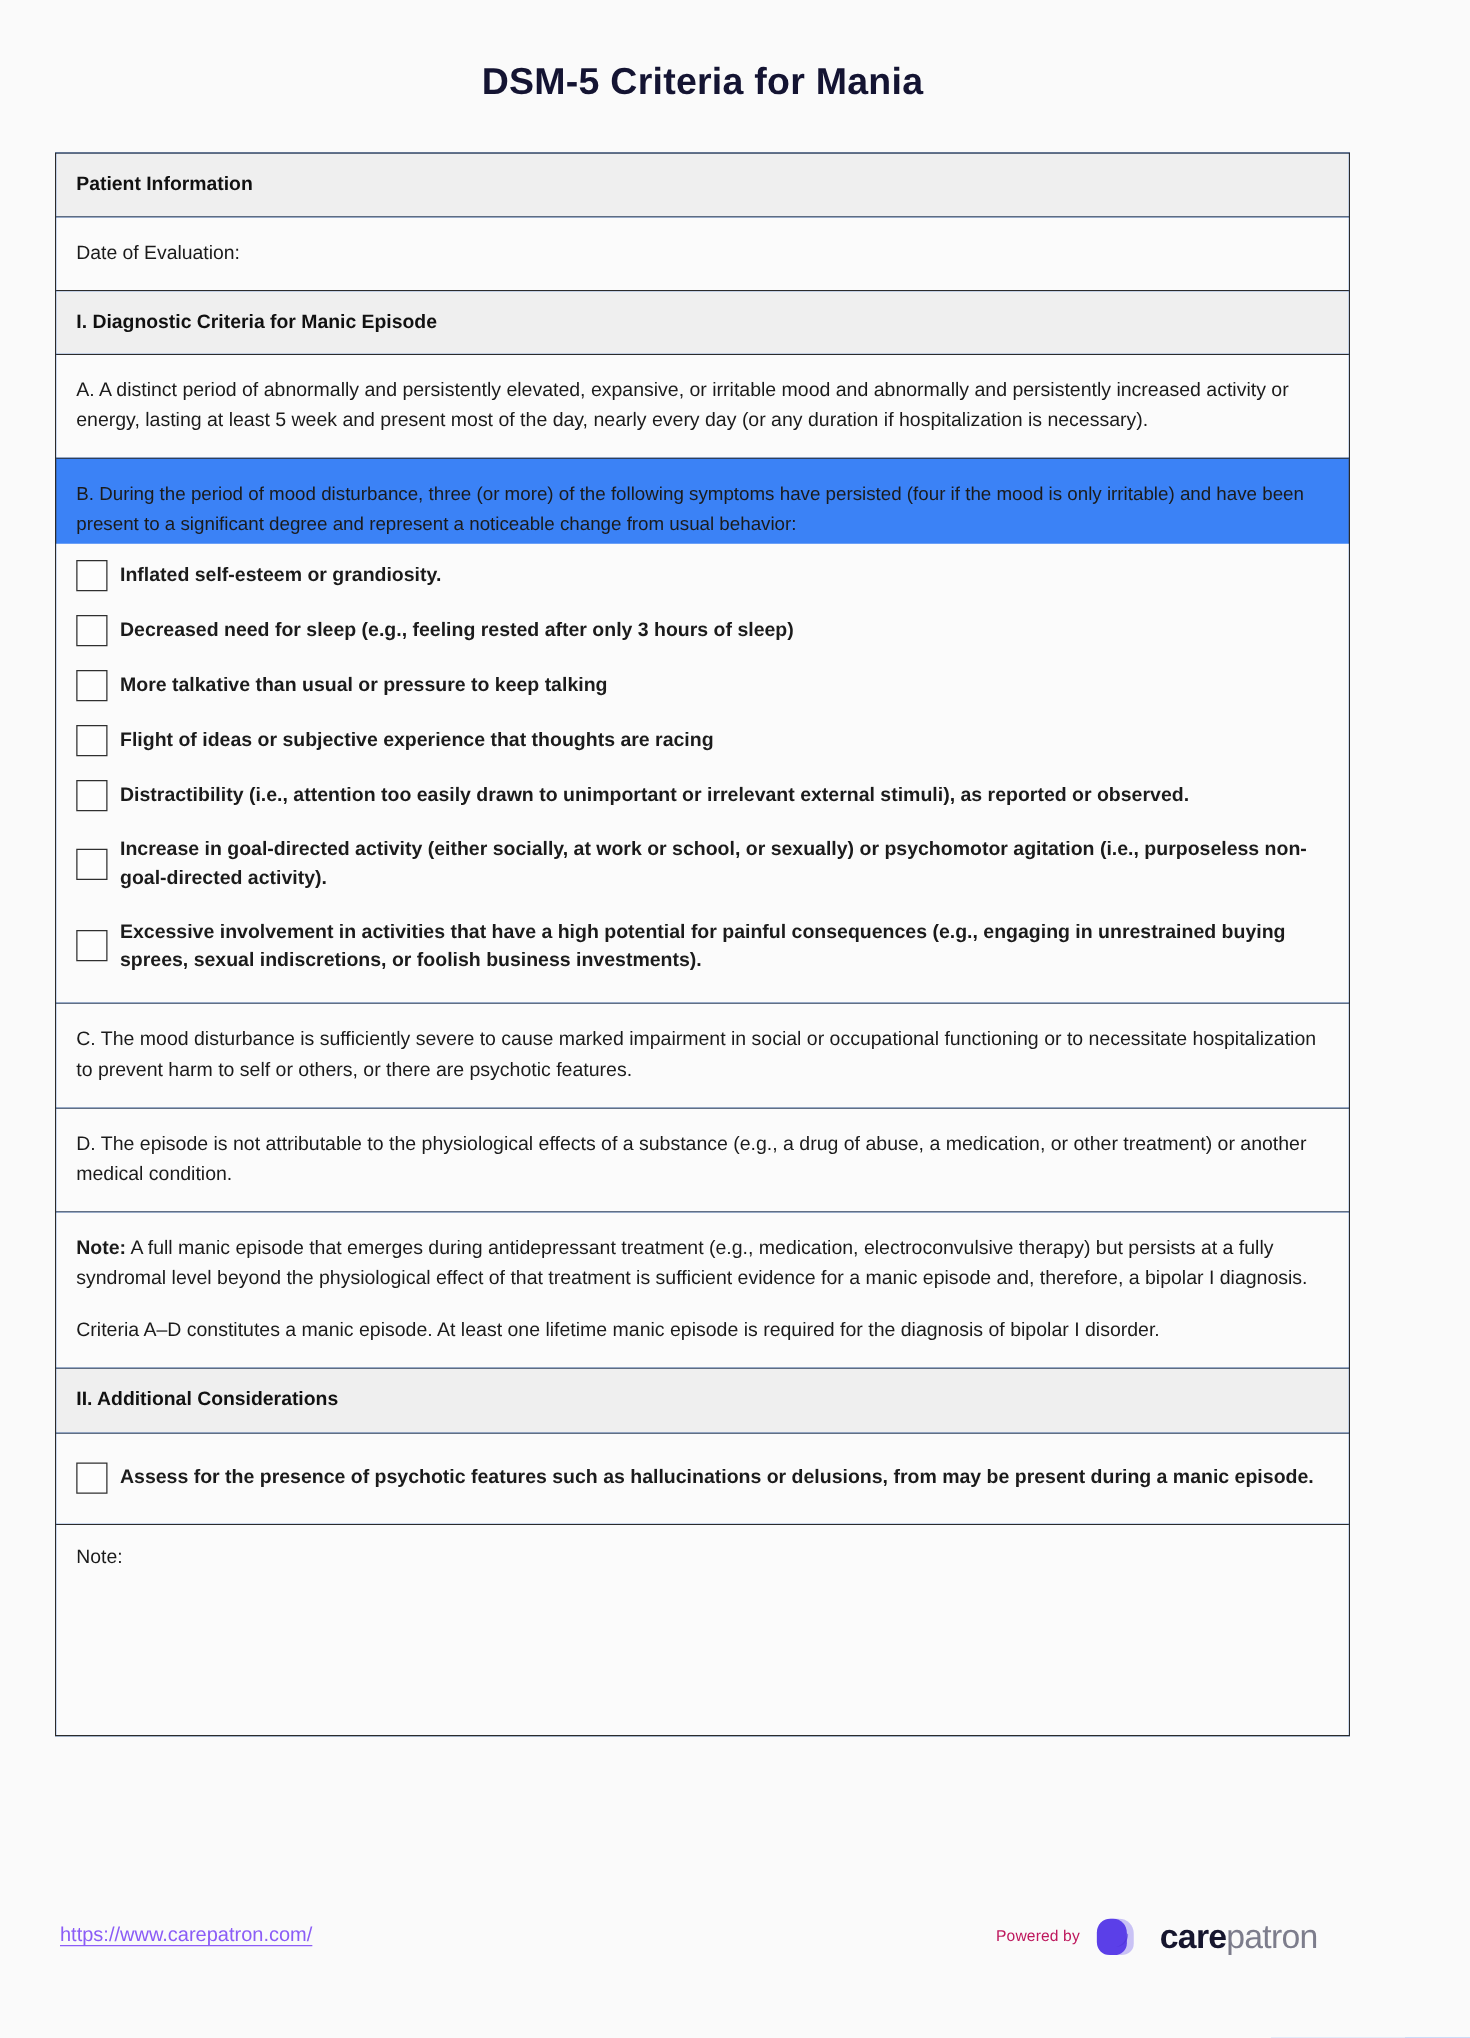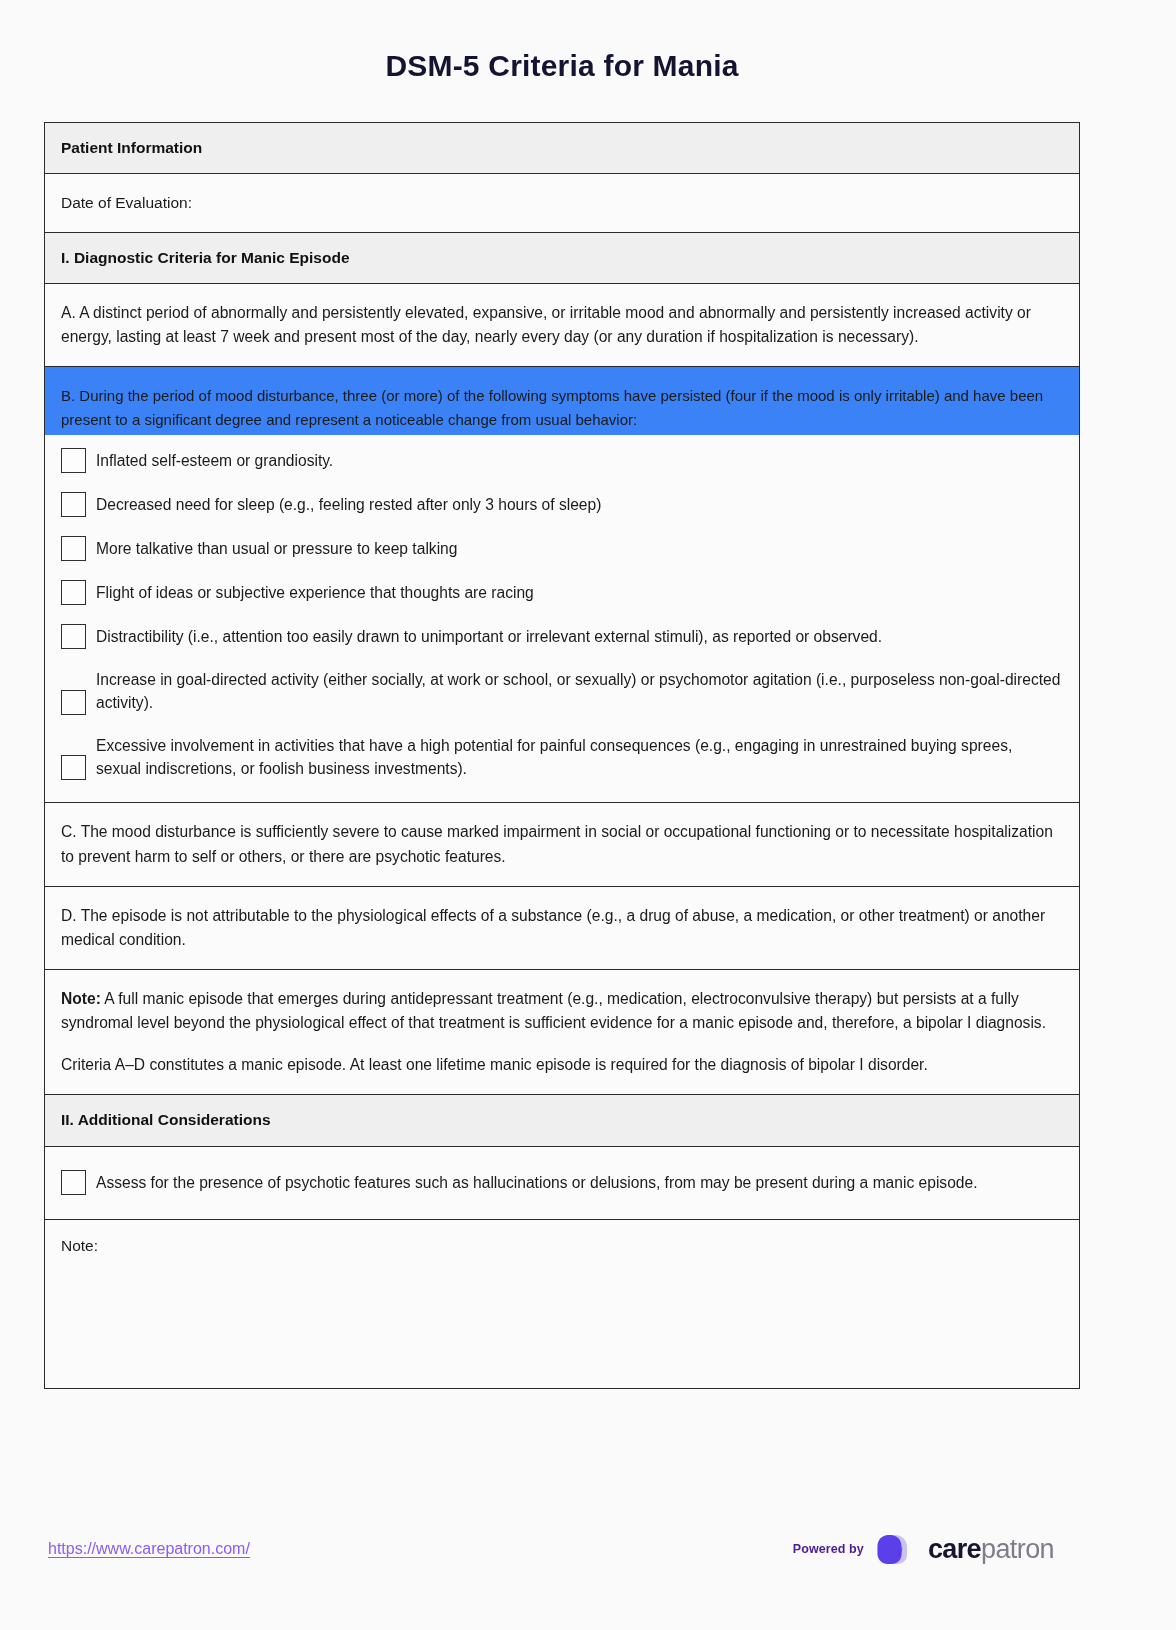--- a/index.html
+++ b/index.html
@@ -94,23 +94,24 @@
     line-height: 1.55;
     color: #1b1b1b;
   }
 
   .check-list {
     padding: 6px 18px 16px 16px;
     background: #fbfbfb;
   }
   .check-item {
     display: flex;
-    align-items: flex-end;
+    align-items: center;
     margin: 0 0 6px 0;
     padding: 6px 0 6px 0;
+    font-weight: bold;
   }
   .check-item:last-child { margin-bottom: 0; }
   .checkbox {
     flex: 0 0 auto;
     width: 25px;
     height: 25px;
     border: 1.6px solid #2f2f2f;
     background: #fdfdfd;
     margin-right: 10px;
     margin-top: 1px;
@@ -147,22 +148,22 @@
     text-decoration: underline;
     text-underline-offset: 3px;
   }
   .brand {
     display: flex;
     align-items: center;
     gap: 10px;
   }
   .powered {
     font-size: 12.5px;
-    font-weight: bold;
-    color: #4c1d95;
+    font-weight: normal;
+    color: #be185d;
     letter-spacing: 0.1px;
   }
   .logo-mark {
     position: relative;
     width: 44px;
     height: 34px;
     flex: 0 0 auto;
   }
   .logo-word {
     font-size: 27px;
@@ -193,21 +194,21 @@
         </div>
       </div>
     </div>
 
     <div class="row">
       <div class="section-head">I. Diagnostic Criteria for Manic Episode</div>
     </div>
 
     <div class="row">
       <div class="para">
-          <p>A. A distinct period of abnormally and persistently elevated, expansive, or irritable mood and abnormally and persistently increased activity or energy, lasting at least 7 week and present most of the day, nearly every day (or any duration if hospitalization is necessary).</p>
+          <p>A. A distinct period of abnormally and persistently elevated, expansive, or irritable mood and abnormally and persistently increased activity or energy, lasting at least 5 week and present most of the day, nearly every day (or any duration if hospitalization is necessary).</p>
         </div>
     </div>
 
     <div class="row">
       <div class="crit-b-intro">B. During the period of mood disturbance, three (or more) of the following symptoms have persisted (four if the mood is only irritable) and have been present to a significant degree and represent a noticeable change from usual behavior:</div>
       <div class="check-list">
         <div class="check-item">
           <span class="checkbox"></span>
           <span class="check-label">Inflated self-esteem or grandiosity.</span>
         </div>

